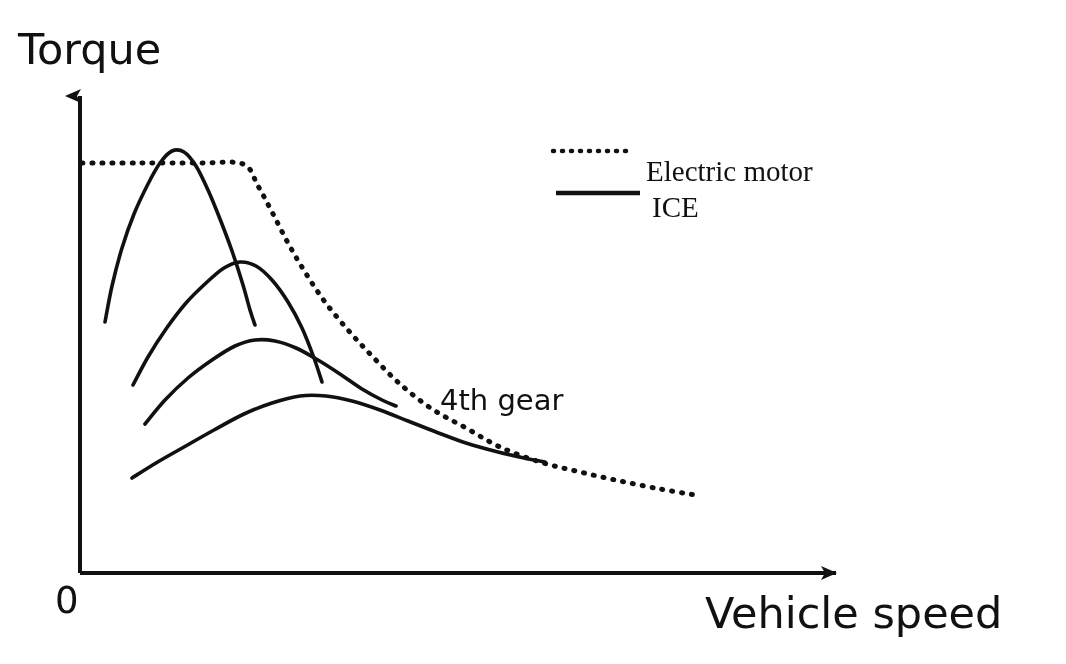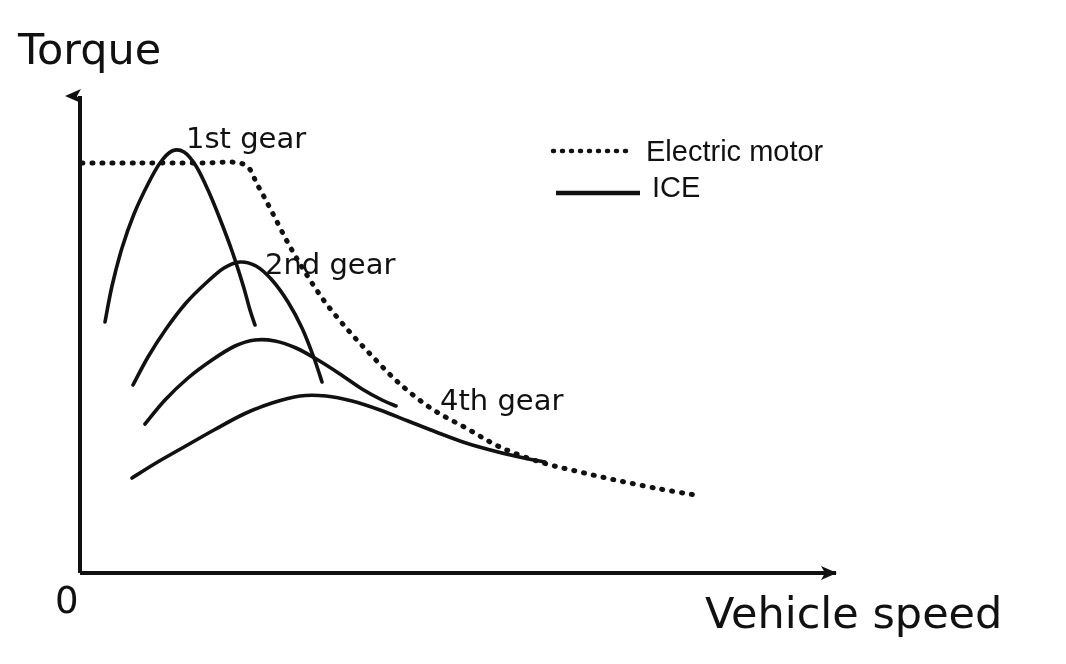--- a/index.html
+++ b/index.html
@@ -46,25 +46,26 @@
   .series-label {
     position: absolute;
     font-family: "DejaVu Sans", sans-serif;
     font-size: 29px;
     color: #111111;
     white-space: nowrap;
     line-height: 1;
   }
   .legend-label {
     position: absolute;
-    font-family: Liberation Sans, sans-serif;
+    font-family: Liberation Serif, serif;
     font-size: 29px;
     color: #111111;
     white-space: nowrap;
     line-height: 1;
+    margin-top: 20px;
   }
 </style>
 </head>
 <body>
 
 <div id="chart-root">
 
   <svg id="chart-svg" viewBox="0 0 1066 664">
     <defs>
       <marker id="arrow-up" markerWidth="14" markerHeight="16" refX="7" refY="15" orient="auto" markerUnits="userSpaceOnUse">
@@ -93,23 +94,21 @@
       <line x1="556" y1="193" x2="640" y2="193" stroke="#111111" stroke-width="4.5"></line>
     </g>
   </svg>
 
   <div class="axis-title" style="left:18px; top:28px;">Torque</div>
 
   <div class="axis-title" style="left:705px; top:592px;">Vehicle speed</div>
 
   <div class="origin-label" style="left:55px; top:582px;">0</div>
 
-  <div class="series-label" style="left:186px; top:124px;">1st gear</div>
 
-  <div class="series-label" style="left:265px; top:250px;">2nd gear</div>
 
 
   <div class="series-label" style="left:440px; top:386px;">4th gear</div>
 
   <div class="legend-label" style="left:646px; top:137px;">Electric motor</div>
 
   <div class="legend-label" style="left:652px; top:173px;">ICE</div>
 
 </div>
 

